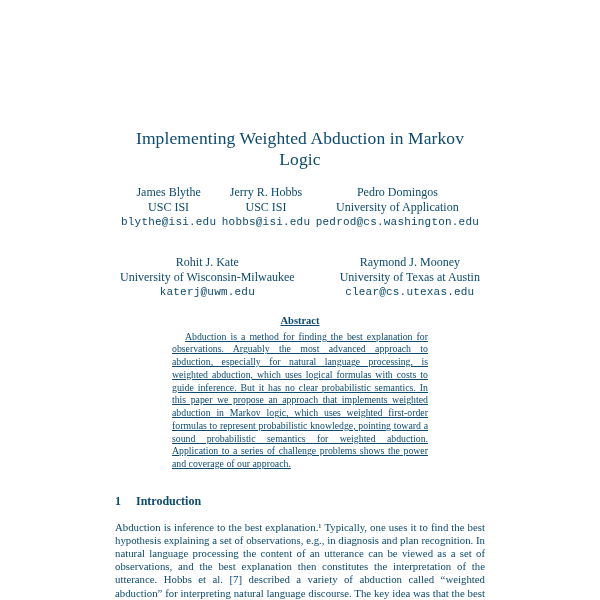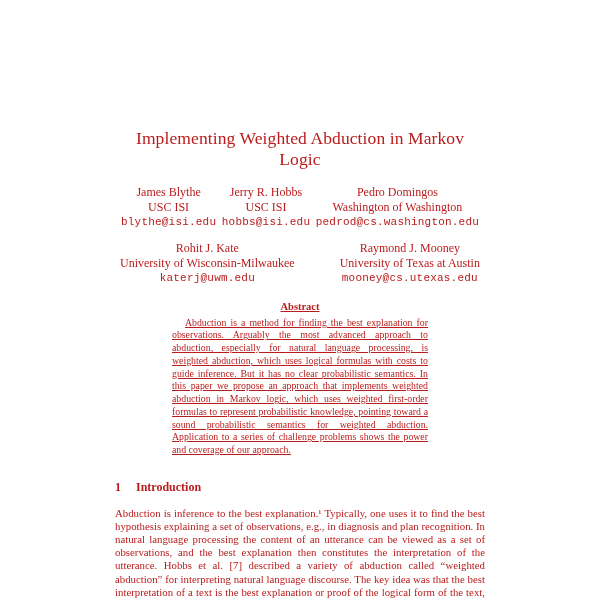--- a/index.html
+++ b/index.html
@@ -3,21 +3,21 @@
 <meta charset="utf-8">
 <style>
   * { margin: 0; padding: 0; box-sizing: border-box; }
   html, body { background: #ffffff; }
   .page {
     position: relative;
     width: 484px;
     height: 600px;
     margin: 0 auto;
     background: #ffffff;
-    color: #b91c1c;
+    color: #0c4a6e;
     font-family: "Liberation Serif", serif;
     padding: 0 57px;
     overflow: hidden;
     border-radius: 24px;
   }
   .title {
     font-size: 17.5px;
     font-weight: normal;
     text-align: center;
     margin-top: 128px;
@@ -25,21 +25,21 @@
   }
   .authors-row-1 {
     display: flex;
     justify-content: space-between;
     margin-top: 15px;
     padding: 0 6px;
   }
   .authors-row-2 {
     display: flex;
     justify-content: space-evenly;
-    margin-top: 11px;
+    margin-top: 25px;
     gap: 40px;
   }
   .author { text-align: center; }
   .author-name  { font-size: 12px; line-height: 1.25; }
   .author-affil { font-size: 12px; line-height: 1.25; }
   .author-email {
     font-family: "Liberation Mono", monospace;
     font-size: 11px;
     line-height: 1.35;
     letter-spacing: 0.2px;
@@ -87,35 +87,35 @@
       <div class="author-affil">USC ISI</div>
       <div class="author-email">blythe@isi.edu</div>
     </div>
     <div class="author">
       <div class="author-name">Jerry R. Hobbs</div>
       <div class="author-affil">USC ISI</div>
       <div class="author-email">hobbs@isi.edu</div>
     </div>
     <div class="author">
       <div class="author-name">Pedro Domingos</div>
-      <div class="author-affil">Washington of Washington</div>
+      <div class="author-affil">University of Application</div>
       <div class="author-email">pedrod@cs.washington.edu</div>
     </div>
   </div>
 
   <div class="authors-row-2">
     <div class="author">
       <div class="author-name">Rohit J. Kate</div>
       <div class="author-affil">University of Wisconsin-Milwaukee</div>
       <div class="author-email">katerj@uwm.edu</div>
     </div>
     <div class="author">
       <div class="author-name">Raymond J. Mooney</div>
       <div class="author-affil">University of Texas at Austin</div>
-      <div class="author-email">mooney@cs.utexas.edu</div>
+      <div class="author-email">clear@cs.utexas.edu</div>
     </div>
   </div>
 
   <div class="abstract-block">
     <div class="abstract-heading">Abstract</div>
     <p class="abstract-text">Abduction is a method for finding the best explanation for observations. Arguably the most advanced approach to abduction, especially for natural language processing, is weighted abduction, which uses logical formulas with costs to guide inference. But it has no clear probabilistic semantics. In this paper we propose an approach that implements weighted abduction in Markov logic, which uses weighted first-order formulas to represent probabilistic knowledge, pointing toward a sound probabilistic semantics for weighted abduction. Application to a series of challenge problems shows the power and coverage of our approach.</p>
   </div>
 
   <h2 class="section-heading">
     <span class="section-number">1</span><span>Introduction</span>

